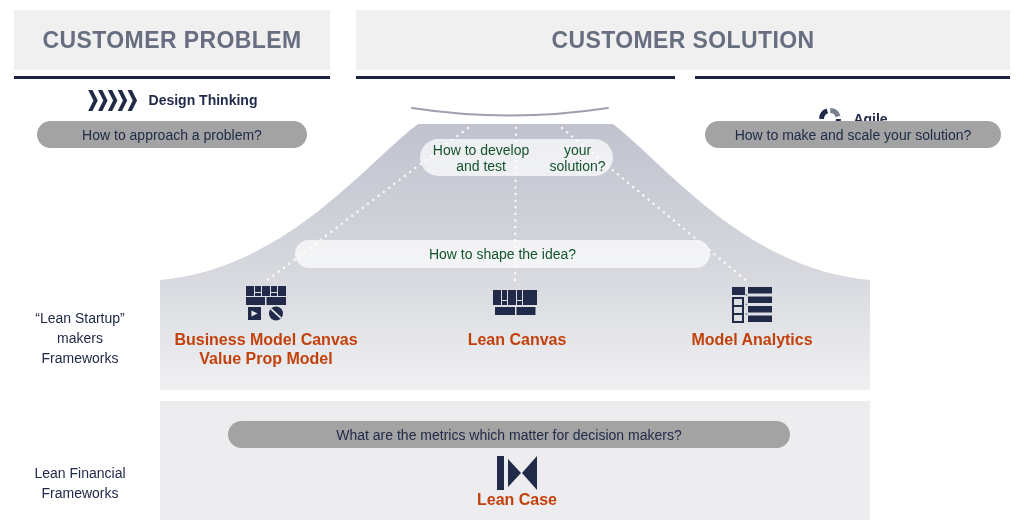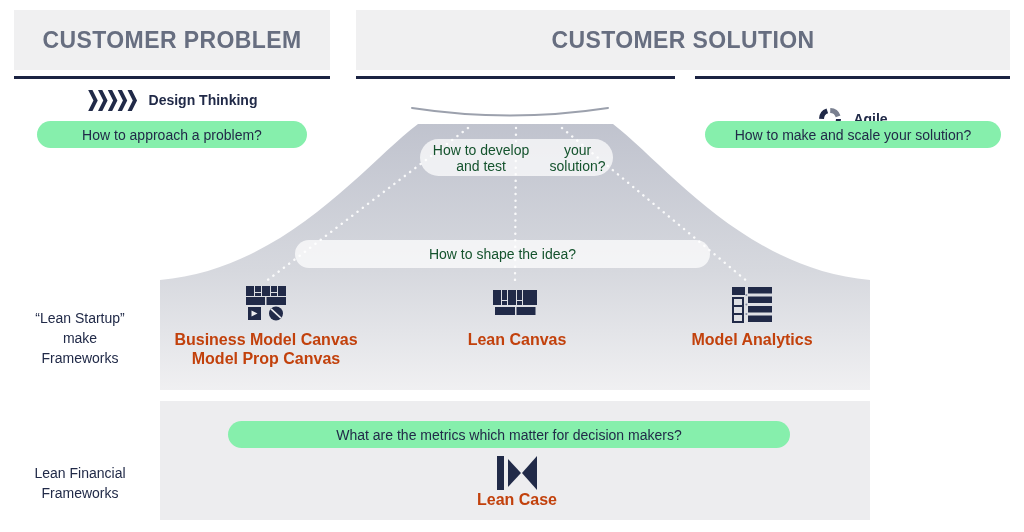--- a/index.html
+++ b/index.html
@@ -10,21 +10,21 @@
   .abs{position:absolute;}
   
   .hdr-box{background:#F0F0F1;display:flex;align-items:center;justify-content:center;}
   .hdr-title{font-size:23px;font-weight:bold;color:#676E80;letter-spacing:.4px;}
   .hdr-rule{background:#1B2342;height:3px;}
   
   .method{display:flex;align-items:center;justify-content:center;gap:10px;height:30px;}
   .method-label{font-size:14px;font-weight:bold;color:#212A48;white-space:nowrap;}
   
   .pill{
-    background:#86efac;border-radius:14px;display:flex;align-items:center;justify-content:center;
+    background:#a3a3a3;border-radius:14px;display:flex;align-items:center;justify-content:center;
     font-size:14px;color:#212A48;white-space:nowrap;
   }
   .pill-on-funnel{
     background:rgba(255,255,255,0.72);border-radius:19px;display:flex;
     align-items:center;justify-content:center;font-size:14px;line-height:16px;color:#14532d;text-align:center;
   }
   
   .fw-label{font-size:16px;font-weight:bold;color:#c2410c;text-align:center;line-height:19px;white-space:nowrap;}
   .side-label{font-size:14px;color:#212A48;text-align:center;line-height:20px;}
   .icon-wrap{display:flex;align-items:center;justify-content:center;}
@@ -100,21 +100,21 @@
   <div class="abs pill-on-funnel" style="left:420px;top:139px;width:193px;height:37px;">
     <span>How to develop and test</span>
     <span>your solution?</span>
   </div>
   <div class="abs pill-on-funnel" style="left:295px;top:240px;width:415px;height:28px;">
     <span>How to shape the idea?</span>
   </div>
 
   <div class="abs side-label" style="left:5px;top:308px;width:150px;">
     <div>“Lean Startup”</div>
-    <div>make</div>
+    <div>makers</div>
     <div>Frameworks</div>
   </div>
   <div class="abs side-label" style="left:5px;top:463px;width:150px;">
     <div>Lean Financial</div>
     <div>Frameworks</div>
   </div>
 
   <div class="abs icon-wrap" style="left:243px;top:285px;width:46px;height:37px;">
     <svg width="44" height="36" viewBox="0 0 44 36">
       <g fill="#212A48">
@@ -129,21 +129,21 @@
           <rect x="22.5" y="11" width="19.5" height="8"></rect>
         <rect x="4" y="21" width="13" height="13"></rect>
         <circle cx="32" cy="27.5" r="7"></circle>
       </g>
       <polygon points="7.5,24.5 13.5,27.5 7.5,30.5" fill="#EDEDEF"></polygon>
       <line x1="27" y1="22.8" x2="37" y2="32.2" stroke="#EDEDEF" stroke-width="1.6"></line>
     </svg>
   </div>
   <div class="abs fw-label" style="left:116px;top:330px;width:300px;">
     <div>Business Model Canvas</div>
-    <div>Model Prop Canvas</div>
+    <div>Value Prop Model</div>
   </div>
 
   <div class="abs icon-wrap" style="left:492px;top:289px;width:46px;height:27px;">
     <svg width="46" height="26" viewBox="0 0 46 26">
       <g fill="#212A48">
         <rect x="1" y="0" width="8" height="15"></rect>
           <rect x="10" y="0" width="5" height="10"></rect>
         <rect x="16" y="0" width="8" height="15"></rect>
           <rect x="25" y="0" width="5" height="10"></rect>
         <rect x="31" y="0" width="14" height="15"></rect>

